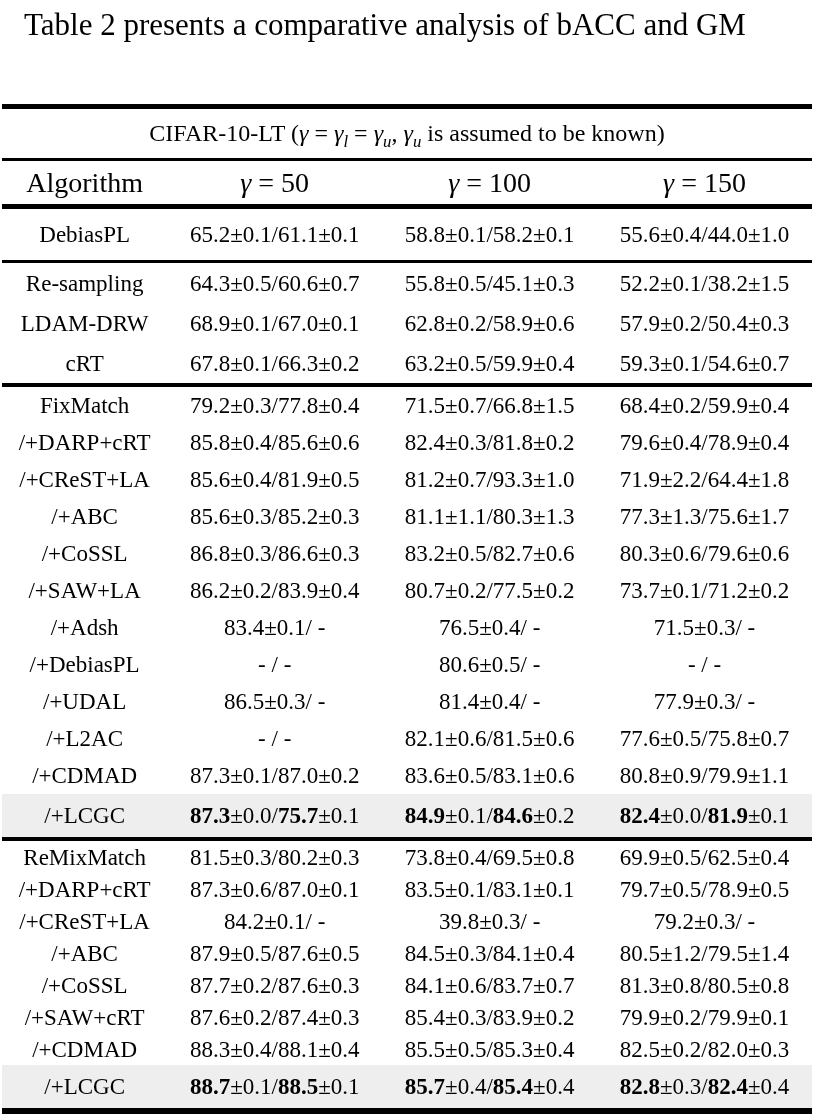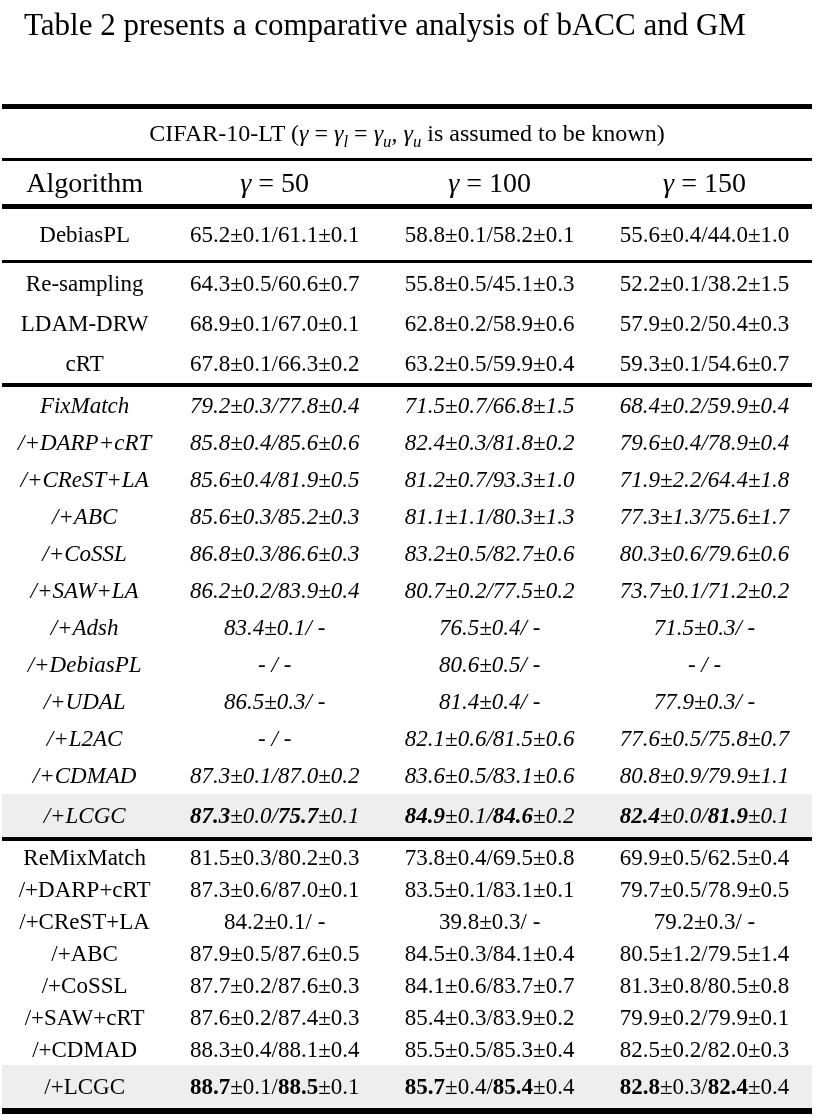--- a/index.html
+++ b/index.html
@@ -21,21 +21,21 @@
   col.c-g{width:26.53%;}
   th,td{font-weight:normal;text-align:center;padding:5px 0;line-height:27px;}
   thead tr.subtitle-row th{padding:11px 0;border-bottom:3px solid #000;font-size:24px;}
   thead tr.header-row th{padding:8px 0;border-bottom:5px solid #000;font-size:28px;}
   sub{font-size:70%;line-height:0;}
   tbody.sec-1{border-top:3px solid #000;}
   tbody.sec-2{border-top:4px solid #000;}
   tbody.sec-3{border-top:4px solid #000;}
   tbody.sec-0 td{padding:12px 0;}
   tbody.sec-1 td{padding:6.5px 0;}
-  tbody.sec-2 td{padding:5px 0;font-style:italic;}
+  tbody.sec-2 td{padding:5px 0;}
   tbody.sec-3 td{padding:2.5px 0;}
   tr.highlight{background:var(--hl,#eeeeee);margin-top:24px;}
   tbody.sec-2 tr.highlight td, tbody.sec-3 tr.highlight td{padding:8px 0;}
   .bold{font-weight:bold;}
   .ital{font-style:italic;}
 </style>
 </head>
 <body>
 
 <div class="caption">Table 2 presents a comparative analysis of bACC and GM</div>

